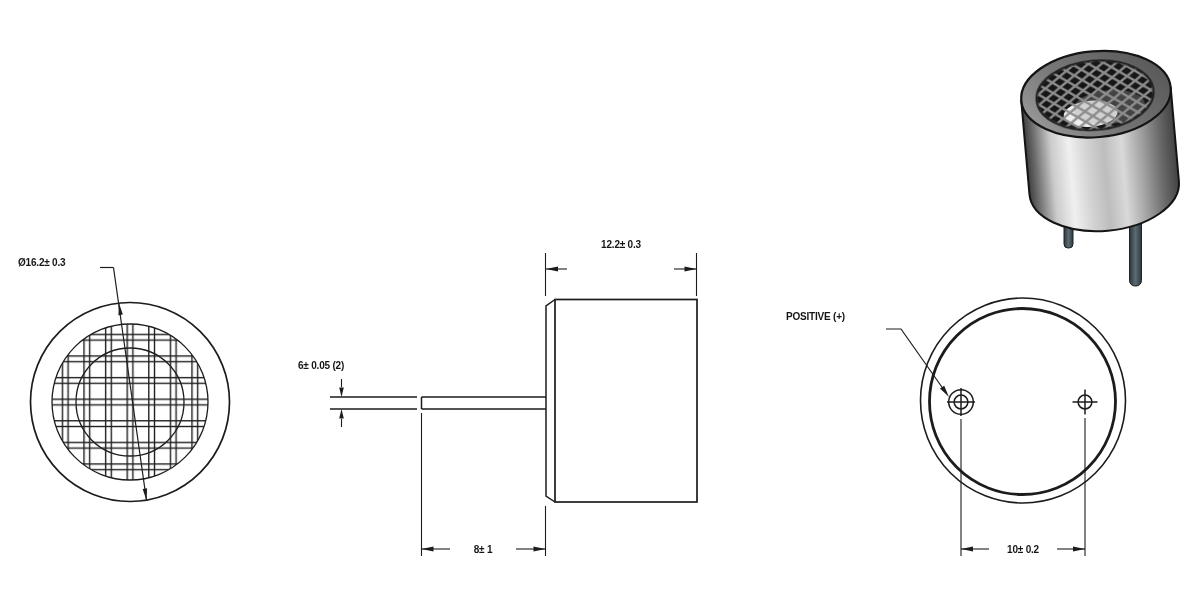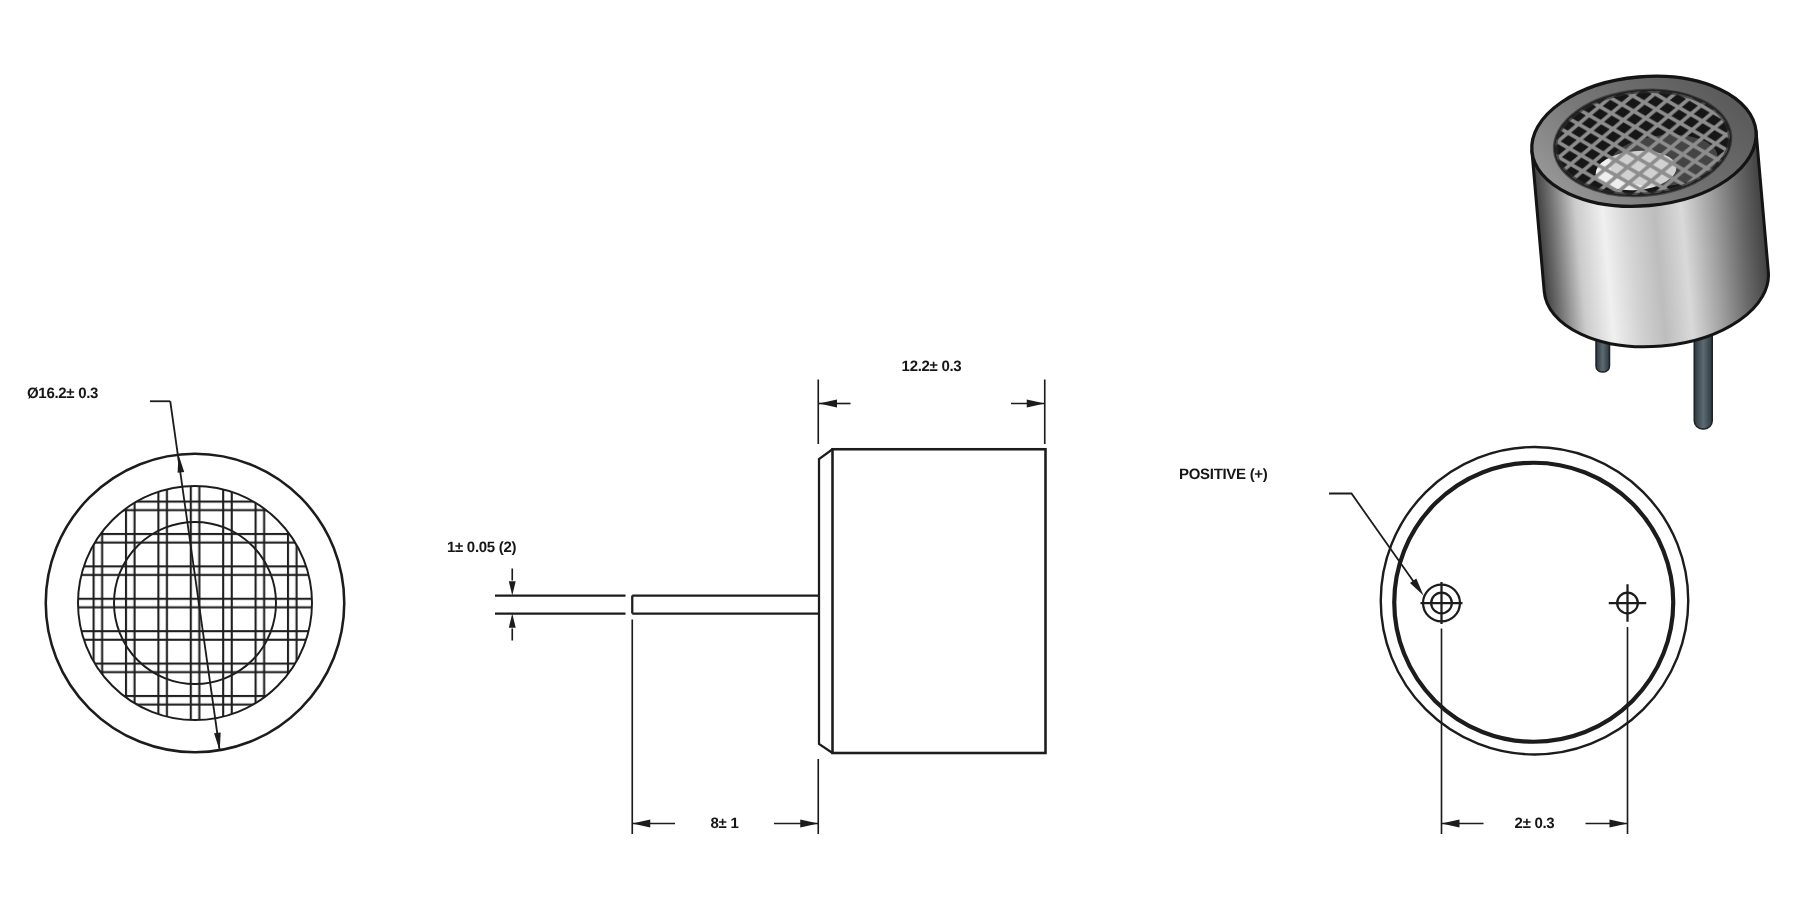--- a/index.html
+++ b/index.html
@@ -158,21 +158,21 @@
           <ellipse cx="1099" cy="95" rx="58.5" ry="34.5" fill="none" stroke="#2e2e2e" stroke-width="3" opacity="0.7"></ellipse>
         </g>
       </g>
     </g>
   </svg>
 
   <div class="dim-label" style="left:18px;top:254px;">Ø16.2± 0.3</div>
 
   <div class="dim-label on-line centered" style="left:621px;top:236px;">12.2± 0.3</div>
 
-  <div class="dim-label" style="left:298px;top:357px;">1± 0.05 (2)</div>
+  <div class="dim-label" style="left:298px;top:357px;">6± 0.05 (2)</div>
 
   <div class="dim-label on-line centered" style="left:483px;top:541px;">8± 1</div>
 
   <div class="dim-label" style="left:786px;top:308px;">POSITIVE (+)</div>
 
-  <div class="dim-label on-line centered" style="left:1023px;top:541px;">2± 0.3</div>
+  <div class="dim-label on-line centered" style="left:1023px;top:541px;">10± 0.2</div>
 
 </div>
 
 </body></html>

